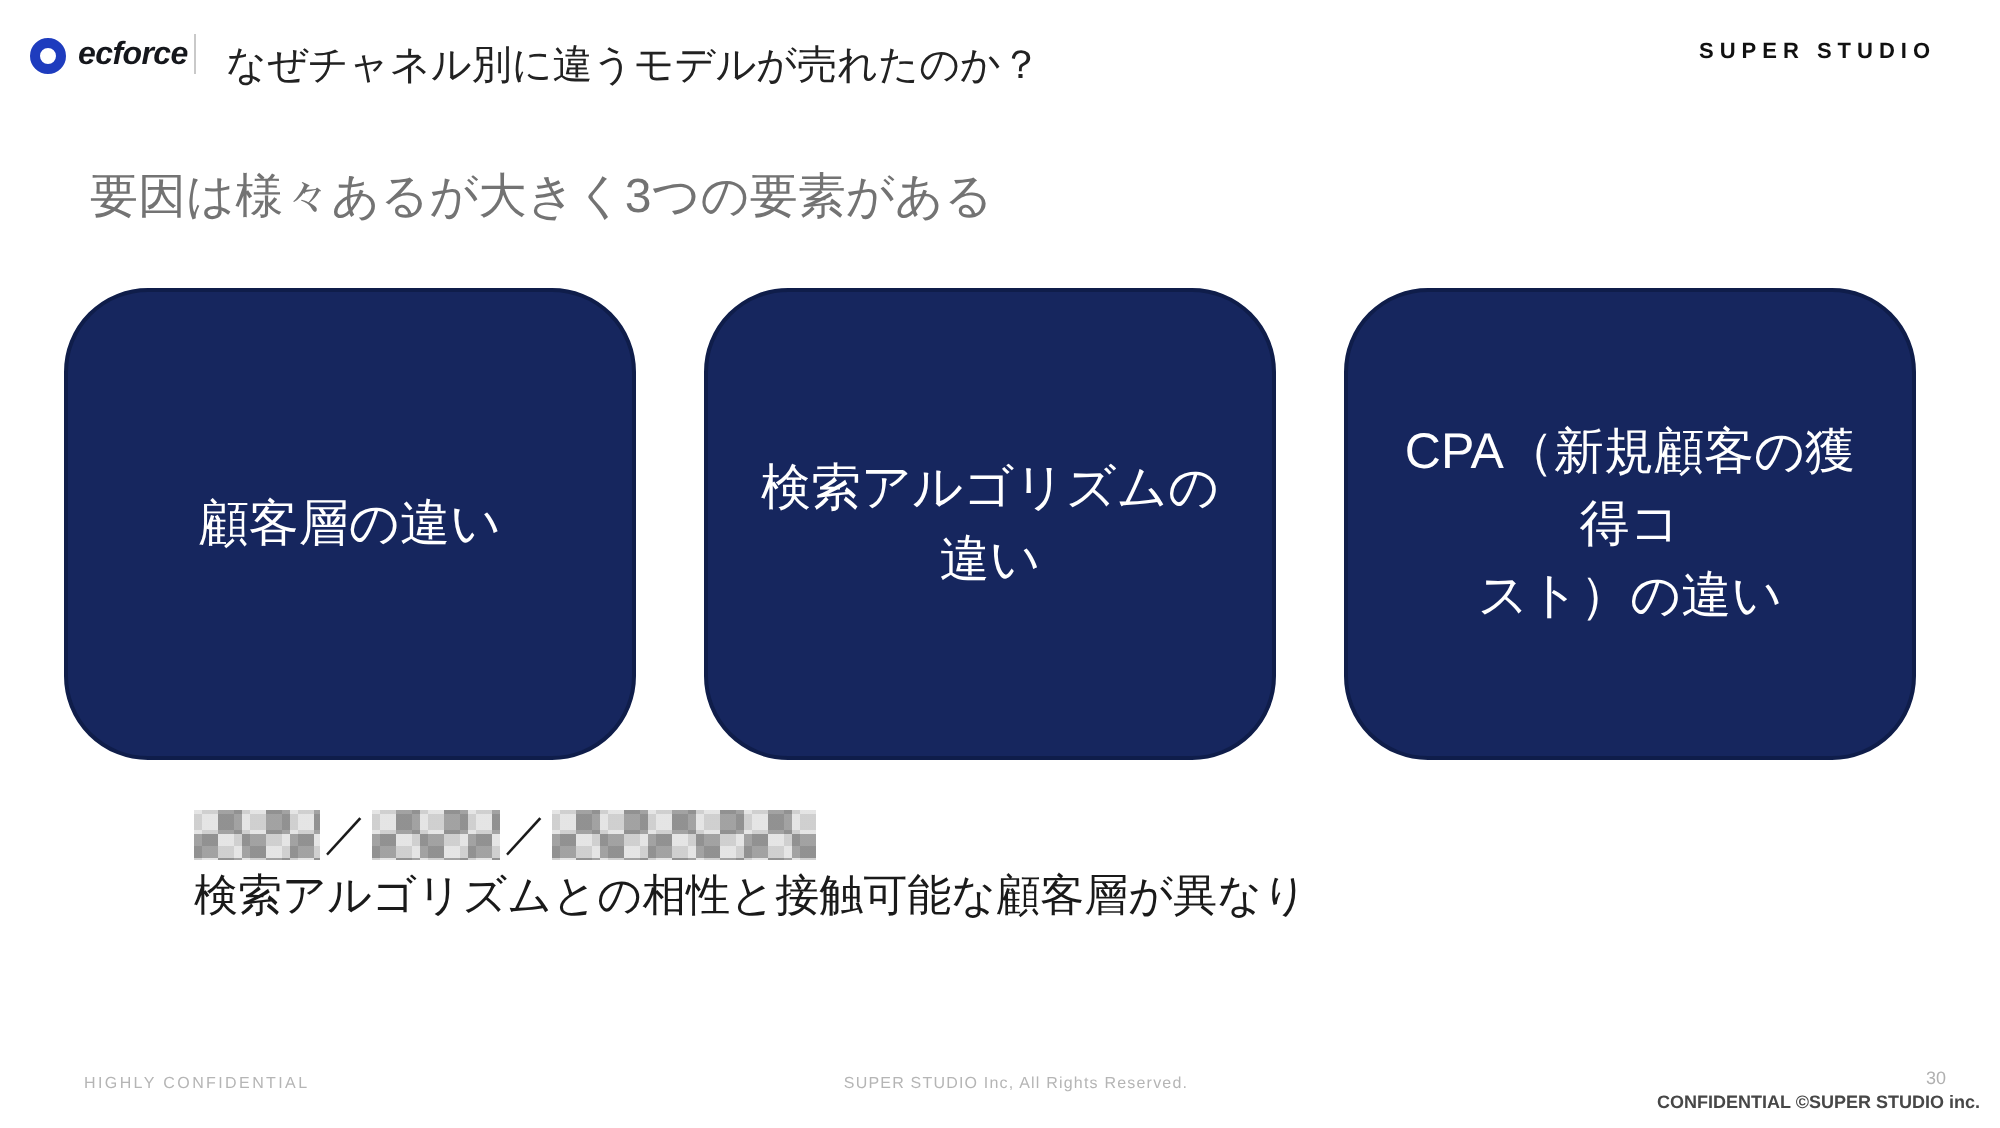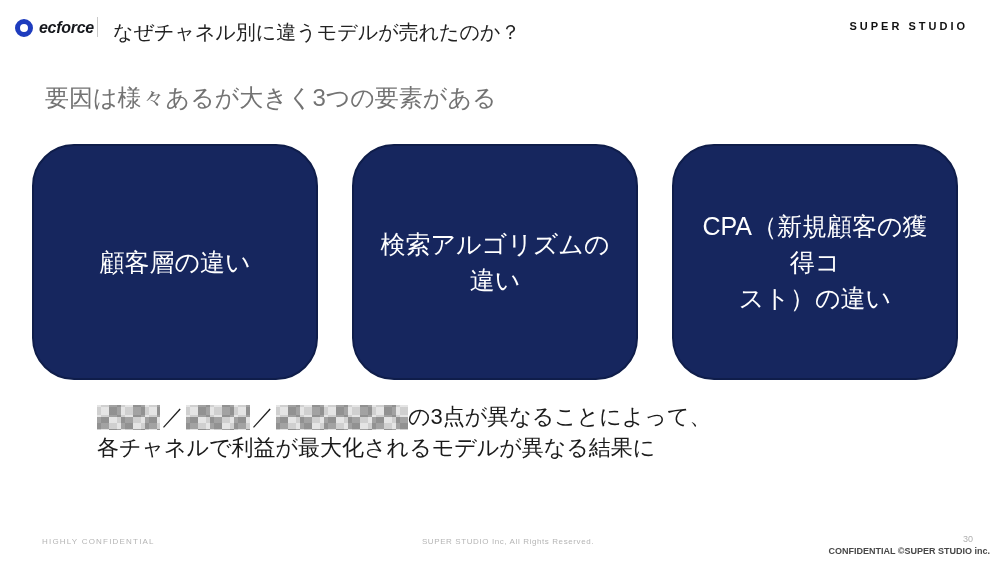--- a/index.html
+++ b/index.html
@@ -73,21 +73,20 @@
   </div>
 </div>
 
 <div class="body-text">
   <div class="line1">
     <span class="mosaic m1"></span>
     <span class="sep">／</span>
     <span class="mosaic m2"></span>
     <span class="sep">／</span>
     <span class="mosaic m3"></span>
-    <span>の3点が異なることによって、</span>
   </div>
-  <div>各チャネルで利益が最大化されるモデルが異なる結果に</div>
+  <div>検索アルゴリズムとの相性と接触可能な顧客層が異なり</div>
 </div>
 
 <div class="footer-left">HIGHLY CONFIDENTIAL</div>
 <div class="footer-center">SUPER STUDIO Inc, All Rights Reserved.</div>
 <div class="page-number">30</div>
 <div class="footer-right">CONFIDENTIAL ©SUPER STUDIO inc.</div>
 
 </body></html>

